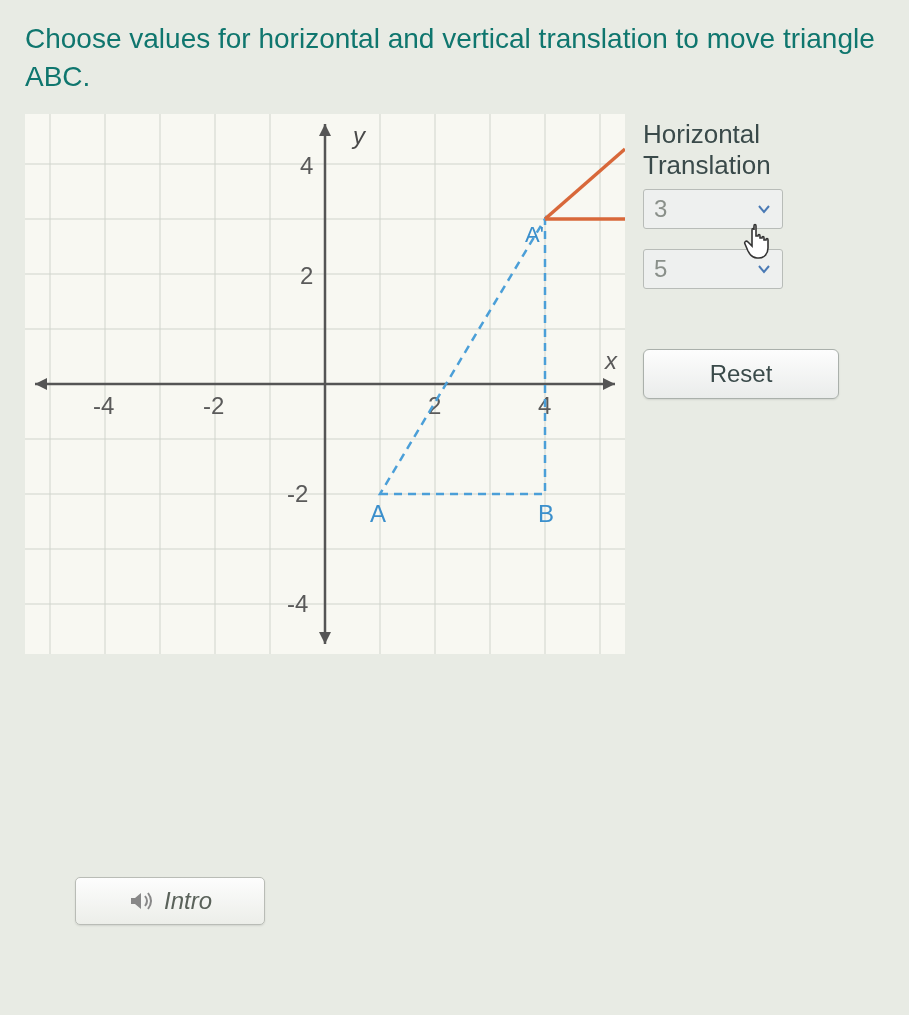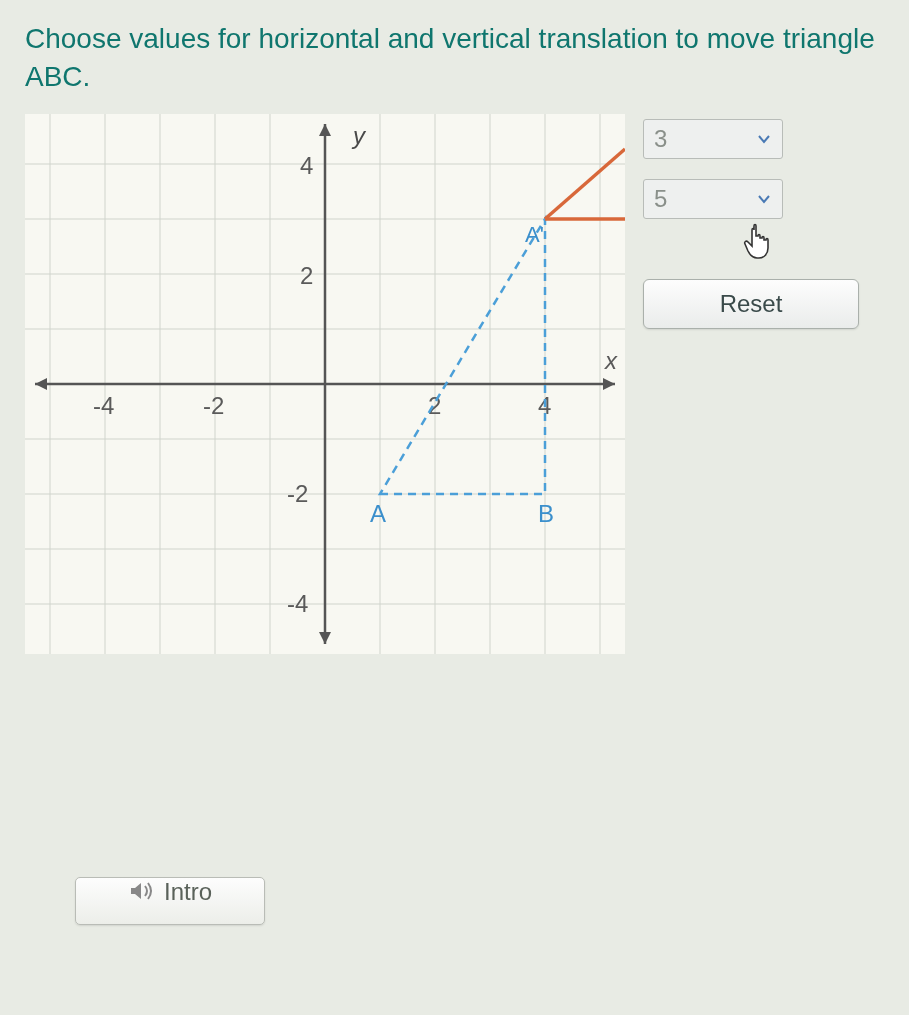--- a/index.html
+++ b/index.html
@@ -56,21 +56,21 @@
     font-size: 24px;
     color: #8a908a;
     cursor: pointer;
     margin-bottom: 20px;
   }
   .select .chev {
     width: 16px;
     height: 16px;
   }
   .reset-btn {
-    width: 216px;
+    width: 196px;
     height: 50px;
     background: linear-gradient(#fdfdfd, #eaeceb);
     border: 1px solid #aab0ab;
     border-radius: 6px;
     font-size: 24px;
     color: #3a4a4a;
     display: flex;
     align-items: center;
     justify-content: center;
     cursor: pointer;
@@ -87,26 +87,28 @@
   .intro-btn {
     position: absolute;
     left: 75px;
     bottom: 90px;
     width: 190px;
     height: 48px;
     background: linear-gradient(#fdfdfd, #eceee9);
     border: 1px solid #b9bcb6;
     border-radius: 5px;
     display: flex;
+    align-items: center;
     justify-content: center;
     gap: 10px;
     font-size: 24px;
     color: #5a625a;
     cursor: pointer;
     box-shadow: 0 1px 2px rgba(0,0,0,0.1);
+    font-style: italic;
   }
   .intro-btn svg { width: 26px; height: 26px; }
   .grid-line { stroke: #d0d4cc; stroke-width: 1; }
   .axis-line { stroke: #555; stroke-width: 2.5; }
   .axis-label { fill: #4a4a4a; font-size: 24px; font-style: italic; }
   .tick-label { fill: #5a5a5a; font-size: 24px; }
   .tri-dash { stroke: #4b9fd8; stroke-width: 2.5; stroke-dasharray: 8 6; fill: none; }
   .tri-pt-label { fill: #3b8fcc; font-size: 24px; font-weight: 500; }
   .trans-line { stroke: #d8683a; stroke-width: 3.5; fill: none; }
   .trans-label { fill: #3b8fcc; font-size: 22px; }
@@ -173,20 +175,21 @@
 
       <g>
         <line class="trans-line" x1="520" y1="105" x2="600" y2="35"></line>
         <line class="trans-line" x1="520" y1="105" x2="600" y2="105"></line>
       </g>
       <text class="trans-label" x="500" y="128">A'</text>
     </svg>
   </div>
 
   <div class="controls">
+    <div class="ctl-label">Horizontal Translation</div>
     <div class="select">
       <span>3</span>
       <svg class="chev" viewBox="0 0 16 16">
           <polyline points="3,5 8,11 13,5" fill="none" stroke="#4a7ab5" stroke-width="2"></polyline>
         </svg>
     </div>
 
     <div class="select">
       <span>5</span>
       <svg class="chev" viewBox="0 0 16 16">

